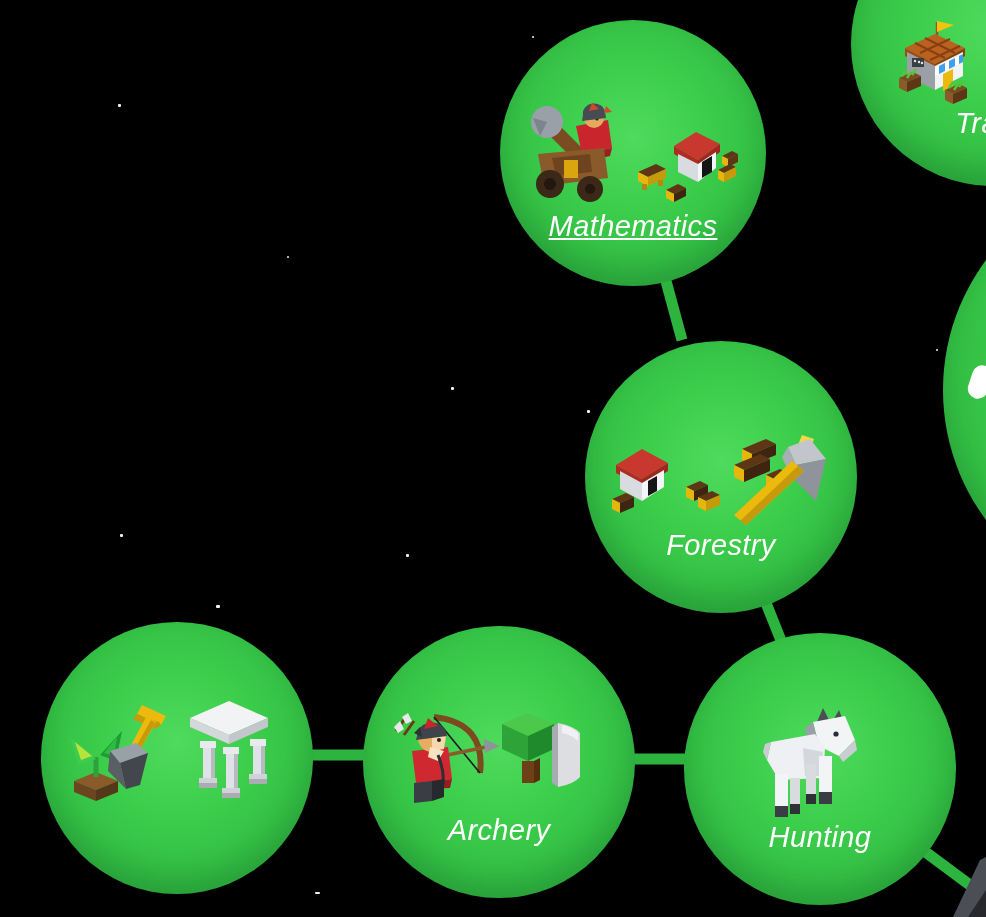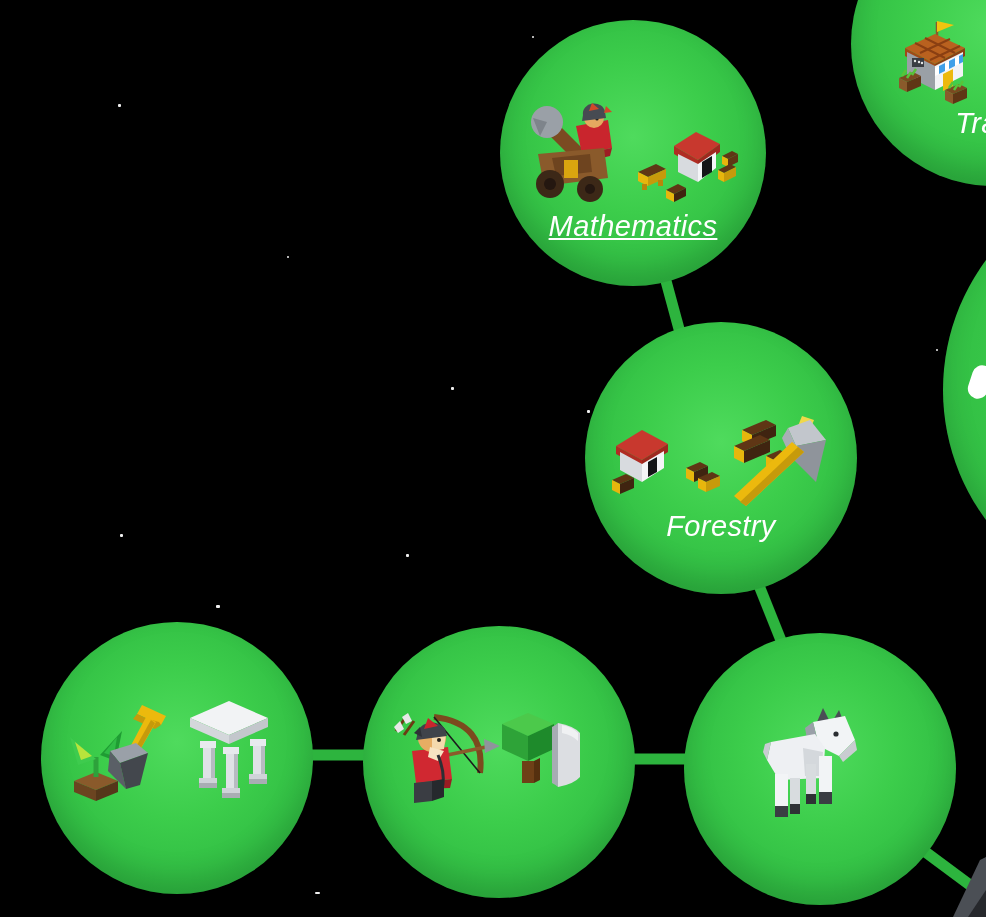--- a/index.html
+++ b/index.html
@@ -12,21 +12,21 @@
   .star{position:absolute;background:#efefef;z-index:0;border-radius:1px;}
   .node{
     position:absolute;width:272px;height:272px;border-radius:50%;z-index:3;
     background:radial-gradient(circle at 50% 44%,#4fdb5d 0%,#3ccd4b 38%,#2fba42 74%,#27a736 100%);
     box-shadow:inset 0 -16px 28px rgba(0,0,0,0.14);
     cursor:pointer;
   }
   .node-mathematics{left:500px;top:20px;width:266px;height:266px;}
   .node-trade{left:851px;top:-98px;width:284px;height:284px;}
   .node-hub{left:943px;top:172px;width:436px;height:436px;}
-  .node-forestry{left:585px;top:322px;}
+  .node-forestry{left:585px;top:341px;}
   .node-spiritualism{left:41px;top:622px;}
   .node-archery{left:363px;top:626px;}
   .node-hunting{left:684px;top:633px;}
   .label{
     position:absolute;left:0;right:0;top:188px;text-align:center;
     font-style:italic;font-weight:400;font-size:29px;letter-spacing:.4px;color:#fff;
   }
   .node-mathematics .label{top:190px;text-decoration:underline;}
   .node-trade .label{top:205px;}
   .icon{position:absolute;}
@@ -251,20 +251,21 @@
     <svg class="icon" style="left:137px;top:83px;" width="84" height="94" viewBox="0 0 84 94">
       <polygon points="28,4 54,15 28,27 2,15" fill="#4cc94b"></polygon>
       <polygon points="2,15 28,27 28,52 2,40" fill="#2ea338"></polygon>
       <polygon points="28,27 54,15 54,40 28,52" fill="#1e8a2b"></polygon>
       <polygon points="22,52 34,52 34,74 22,74" fill="#6e4017"></polygon>
       <polygon points="34,52 40,49 40,71 34,74" fill="#55300f"></polygon>
       <path d="M58 14 q16 3 22 10 v44 q-6 7 -22 10 z" fill="#dcdee2"></path>
       <path d="M52 18 q4 -2 6 -4 v64 q-2 -2 -6 -4 z" fill="#a7acb3"></path>
       <path d="M62 16 q10 2 16 8 v8 q-6 -6 -16 -8 z" fill="#f0f1f3"></path>
     </svg>
+    <div class="label">Archery</div>
   </div>
 
   <div class="node node-hunting">
     <svg class="icon" style="left:79px;top:69px;" width="110" height="120" viewBox="0 0 110 120">
       <polygon points="60,6 68,22 54,20" fill="#4a4e55"></polygon>
       <polygon points="76,8 82,24 68,22" fill="#4a4e55"></polygon>
       <polygon points="50,20 82,14 92,38 76,54 56,44" fill="#f2f4f6"></polygon>
       <polygon points="76,54 92,38 94,48 80,60" fill="#c9ccd1"></polygon>
       <circle cx="73" cy="32" r="2.6" fill="#2a2d31"></circle>
       <polygon points="50,20 56,44 46,48 42,26" fill="#9aa0a8"></polygon>
@@ -273,15 +274,16 @@
       <rect x="56" y="54" width="13" height="38" fill="#f2f4f6"></rect>
       <rect x="56" y="90" width="13" height="12" fill="#3a3d43"></rect>
       <rect x="43" y="62" width="10" height="32" fill="#d8dcdf"></rect>
       <rect x="43" y="92" width="10" height="10" fill="#2e3135"></rect>
       <rect x="12" y="72" width="13" height="34" fill="#f2f4f6"></rect>
       <rect x="12" y="104" width="13" height="11" fill="#3a3d43"></rect>
       <rect x="27" y="76" width="10" height="28" fill="#d8dcdf"></rect>
       <rect x="27" y="102" width="10" height="10" fill="#2e3135"></rect>
       <polygon points="8,40 4,58 0,50 2,42" fill="#c9ccd1"></polygon>
     </svg>
+    <div class="label">Hunting</div>
   </div>
 
 </div>
 
 </body></html>

